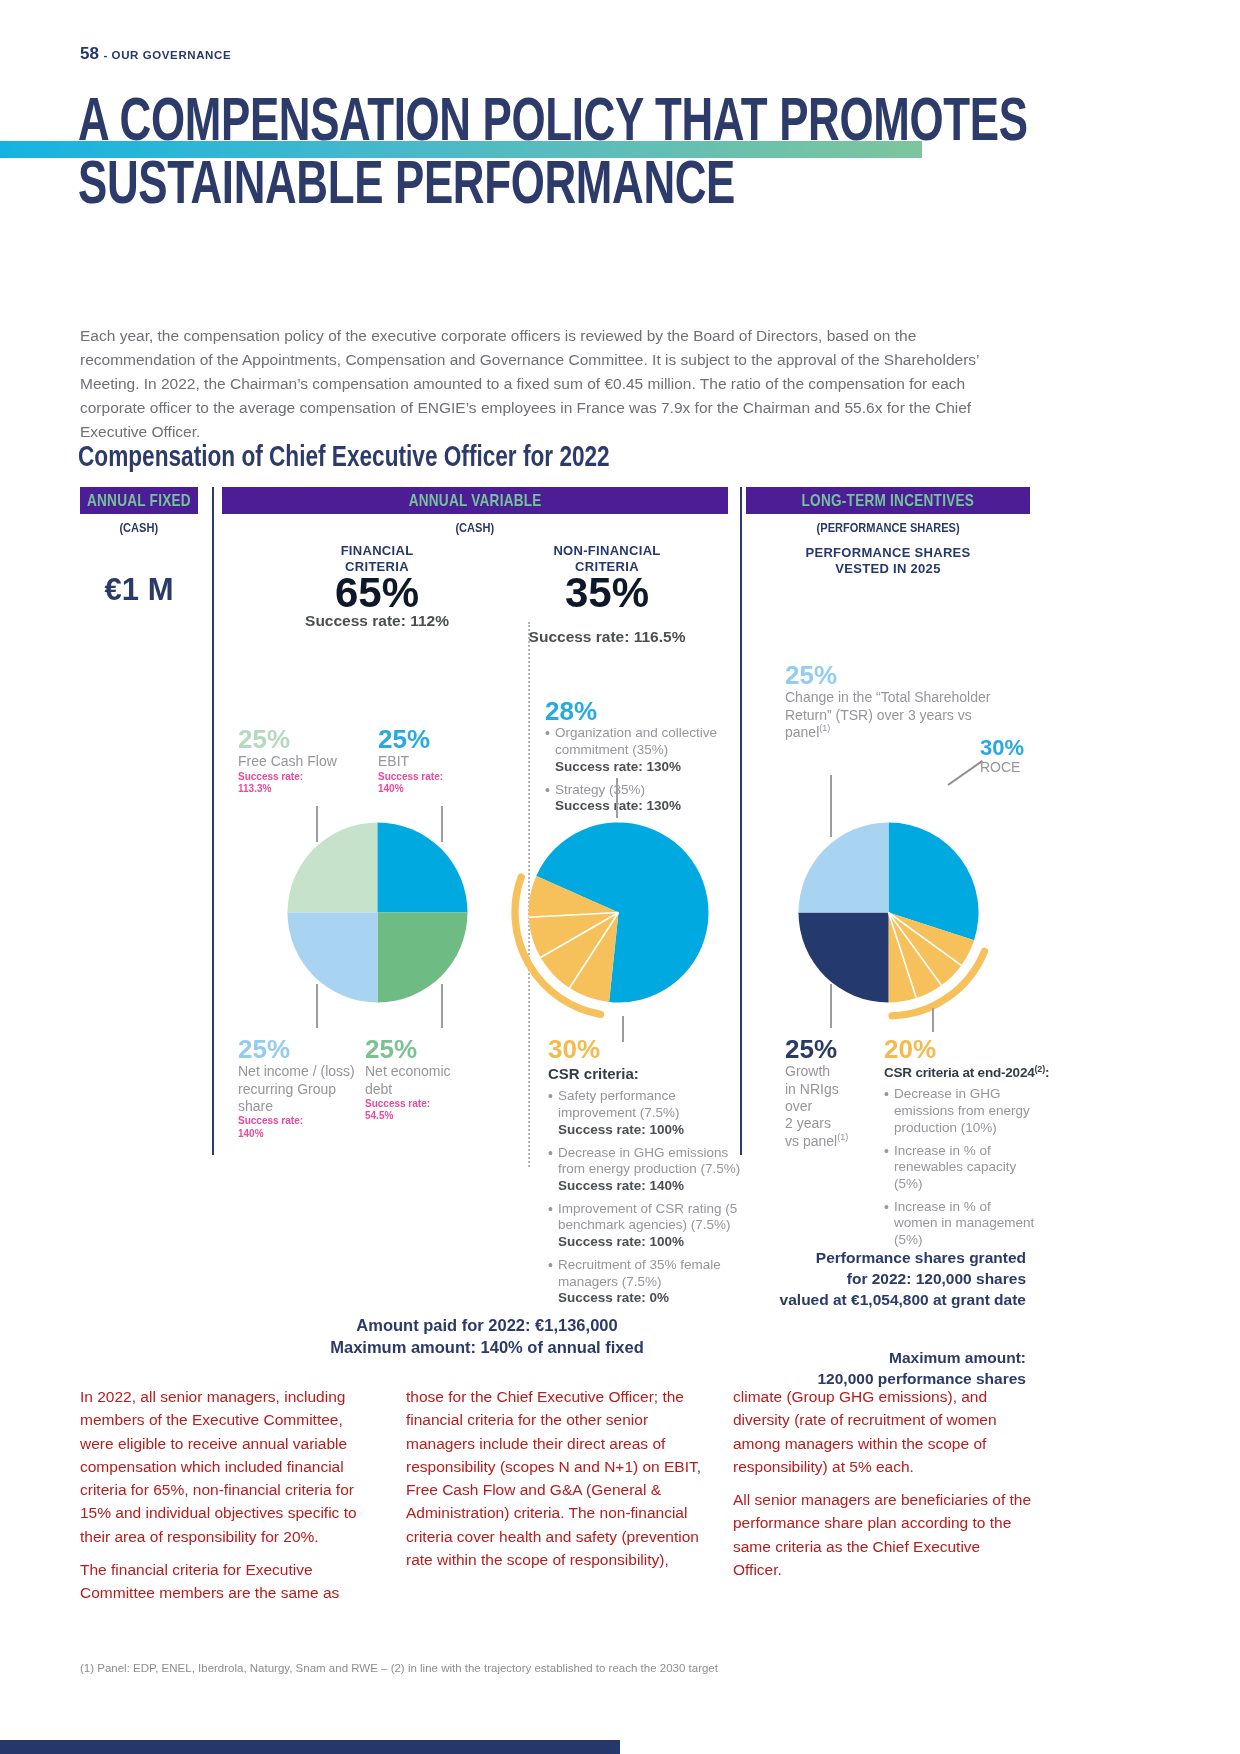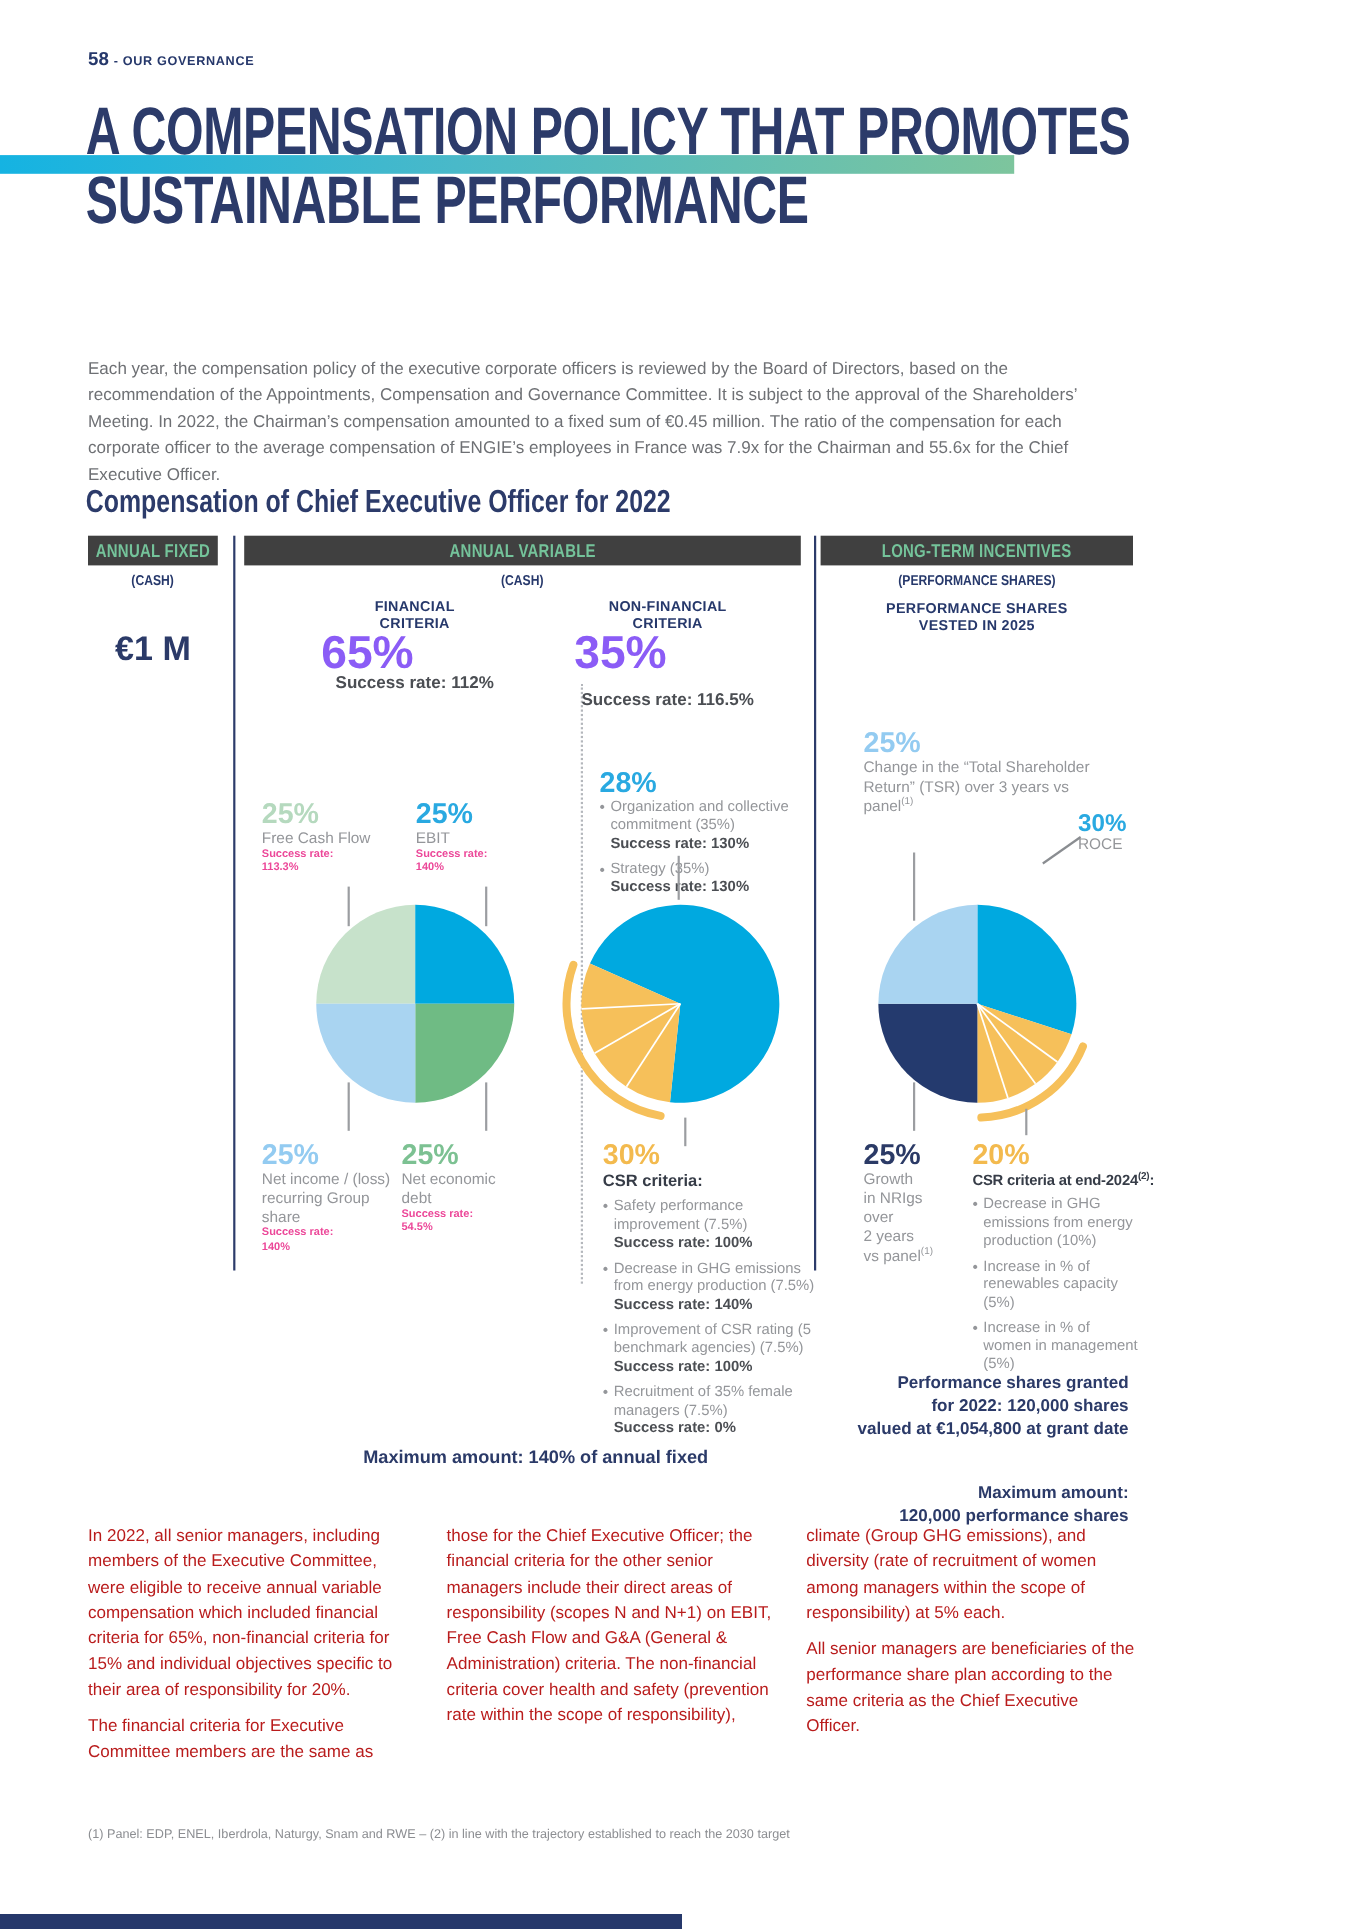--- a/index.html
+++ b/index.html
@@ -18,30 +18,30 @@
             background:linear-gradient(90deg,#15b3e2 0%,#49b9c9 45%,#7dc59d 100%);}
   .main-title{left:78px;top:88px;z-index:2;color:#2c3b6a;font-size:61px;font-weight:800;
               line-height:1.04;letter-spacing:-.5px;white-space:nowrap;
               transform:scaleX(.72);transform-origin:left top;}
   .intro{left:80px;top:254px;width:850px;font-size:19px;font-weight:700;color:#27396a;line-height:1.45;}
   .bodytext{left:80px;top:324px;width:916px;font-size:15.5px;color:#6e7074;line-height:1.55;}
   .section-title{left:78px;top:440px;font-size:29px;font-weight:800;color:#2c3b6a;white-space:nowrap;
                  transform:scaleX(.78);transform-origin:left top;}
 
   
-  .colbar{height:27px;background:#404040;display:flex;align-items:center;justify-content:center;}
+  .colbar{height:27px;background:#4c1d95;display:flex;align-items:center;justify-content:center;}
   .colbar span{color:#74c39a;font-weight:700;font-size:17px;letter-spacing:.3px;white-space:nowrap;
                display:inline-block;transform:scaleX(.8);}
   .cash{text-align:center;font-weight:700;color:#26386b;font-size:13px;}
   .cash span{display:inline-block;transform:scaleX(.85);white-space:nowrap;}
   .vline{width:2px;background:#2c3b6a;}
   .dotline{width:0;border-left:2px dotted #b4b7bc;}
 
   .crit-title{font-size:13px;font-weight:700;color:#26386b;text-align:center;line-height:1.2;letter-spacing:.3px;}
-  .bigpct{font-size:42px;font-weight:800;color:#8b5cf6;line-height:1;}
+  .bigpct{font-size:42px;font-weight:800;color:#0f172a;text-align:center;line-height:1;}
   .successline{font-size:15.5px;font-weight:700;color:#4b4e53;text-align:center;}
   .fixed-amt{font-size:31px;font-weight:800;color:#2b3a68;text-align:center;}
 
   .pct{font-size:26px;font-weight:800;line-height:1.05;}
   .lbl{font-size:14px;color:#94969a;line-height:1.24;}
   .srl{font-size:10px;font-weight:700;color:#ec4899;line-height:1.24;}
   .c-palegreen{color:#b5d9be;} .c-cyan{color:#29a9e1;} .c-lblue{color:#93cbf1;}
   .c-green{color:#7cc192;} .c-yellow{color:#f3ba4e;} .c-navy{color:#2b3a66;}
 
   .tick{width:1.5px;background:#9b9da1;}
@@ -211,20 +211,21 @@
     <div class="bitem">
       <span class="bdot">•</span>
       <span class="btxt">
         <span>Recruitment of 35% female managers (7.5%)</span>
         <span class="bsr">Success rate: 0%</span>
       </span>
     </div>
   </div>
 
   <div class="abs amount" style="left:252px;top:1314px;width:470px;">
+    <div>Amount paid for 2022: €1,136,000</div>
     <div>Maximum amount: 140% of annual fixed</div>
   </div>
 
   <div class="abs vline" style="left:740px;top:487px;height:668px;"></div>
 
   <div class="abs colbar" style="left:746px;top:487px;width:284px;">
     <span>LONG-TERM INCENTIVES</span>
   </div>
   <div class="abs cash" style="left:746px;top:520px;width:284px;">
     <span>(PERFORMANCE SHARES)</span>

